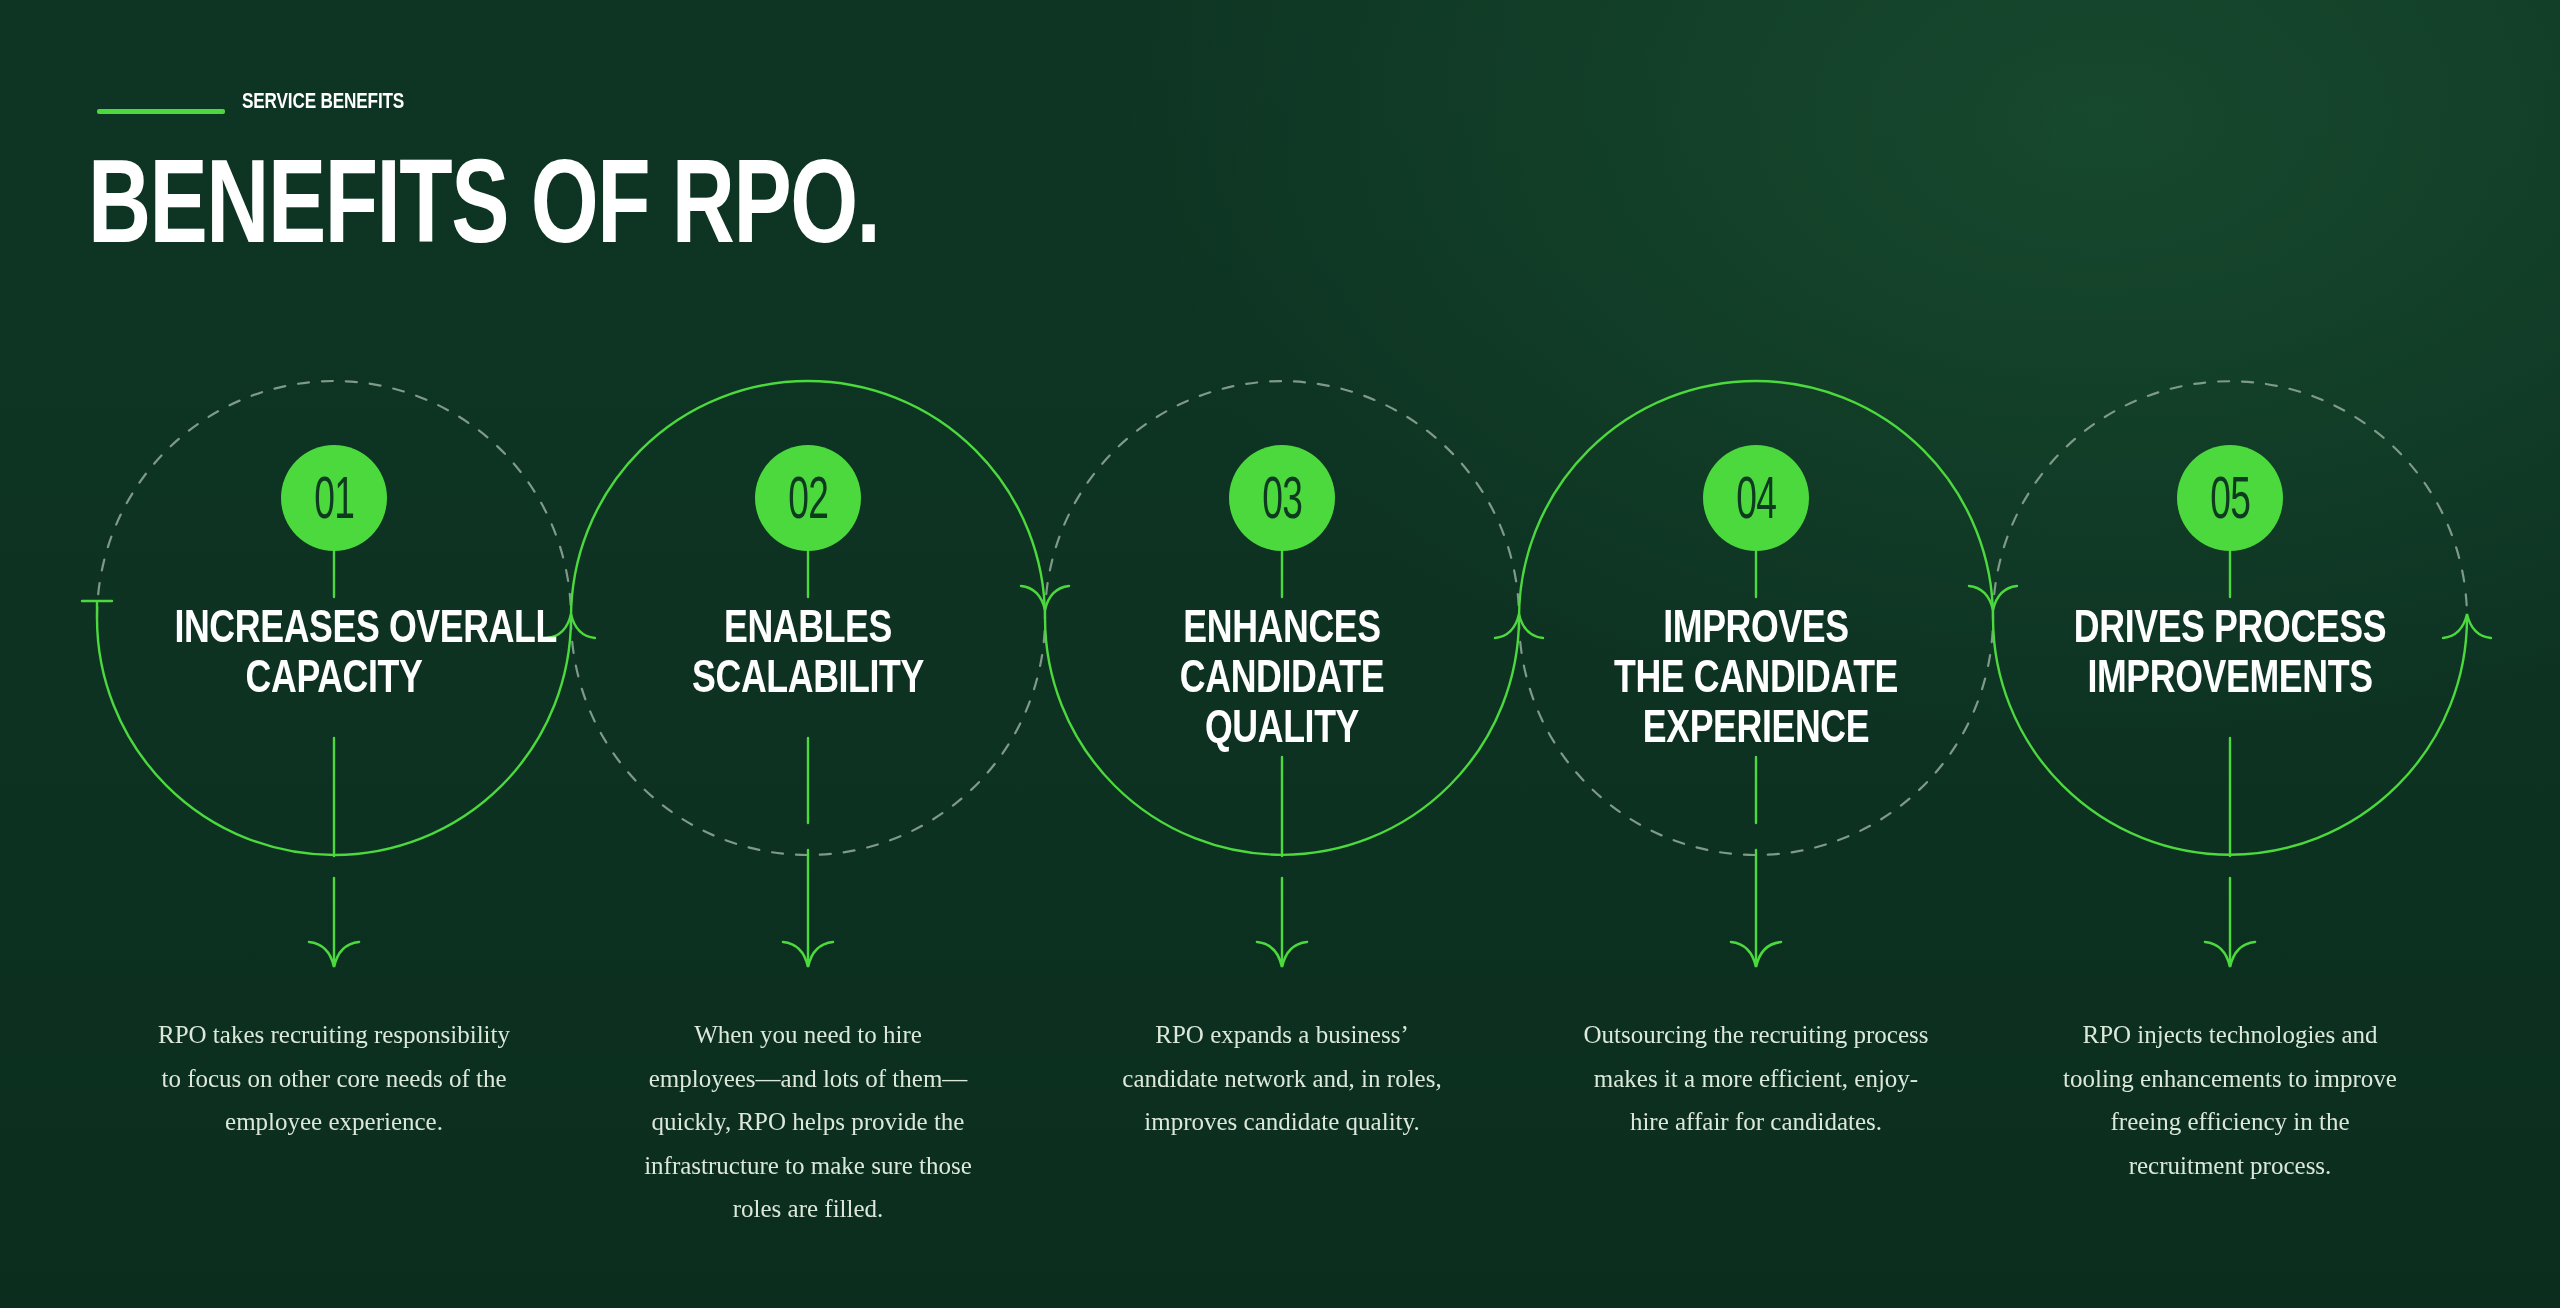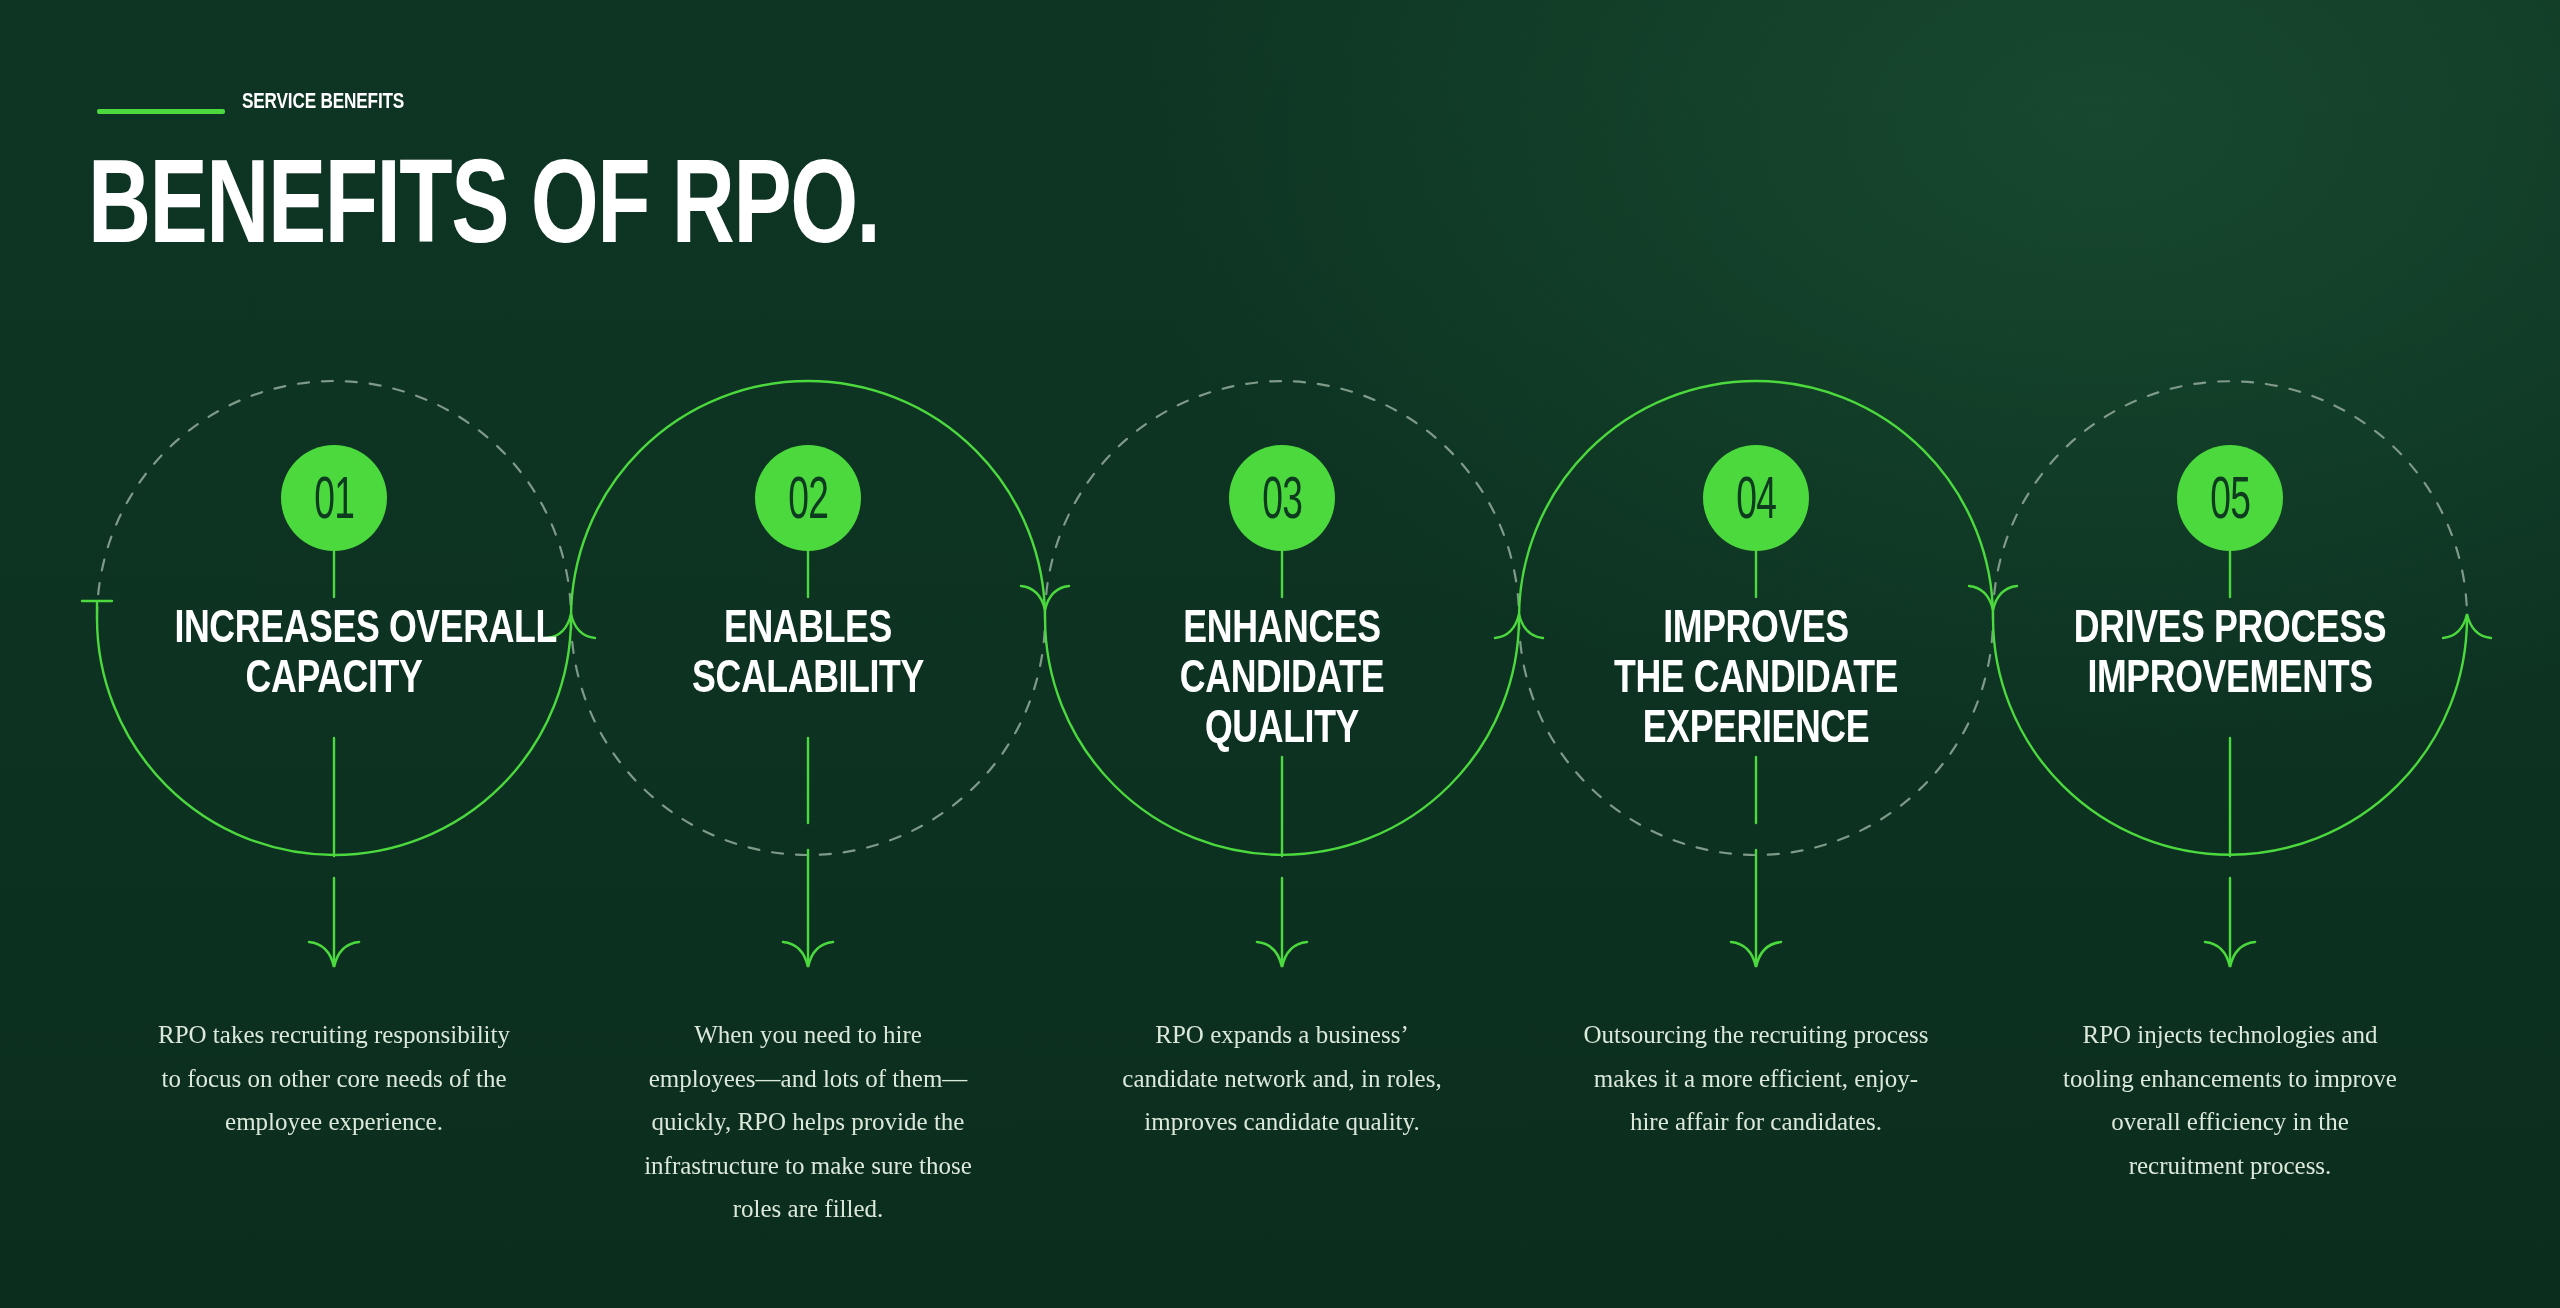--- a/index.html
+++ b/index.html
@@ -196,16 +196,16 @@
   <div class="badge" style="left:2177px; top:445px;">
     <span class="badge-num">05</span>
   </div>
   <div class="step-title" style="left:2020px; top:601px;">
     <span>DRIVES PROCESS</span>
     <span>IMPROVEMENTS</span>
   </div>
   <div class="step-desc" style="left:2020px; top:1013px;">
     <span>RPO injects technologies and</span>
     <span>tooling enhancements to improve</span>
-    <span>overall efficiency in the</span>
+    <span>freeing efficiency in the</span>
     <span>recruitment process.</span>
   </div>
 </div>
 
 </body></html>

